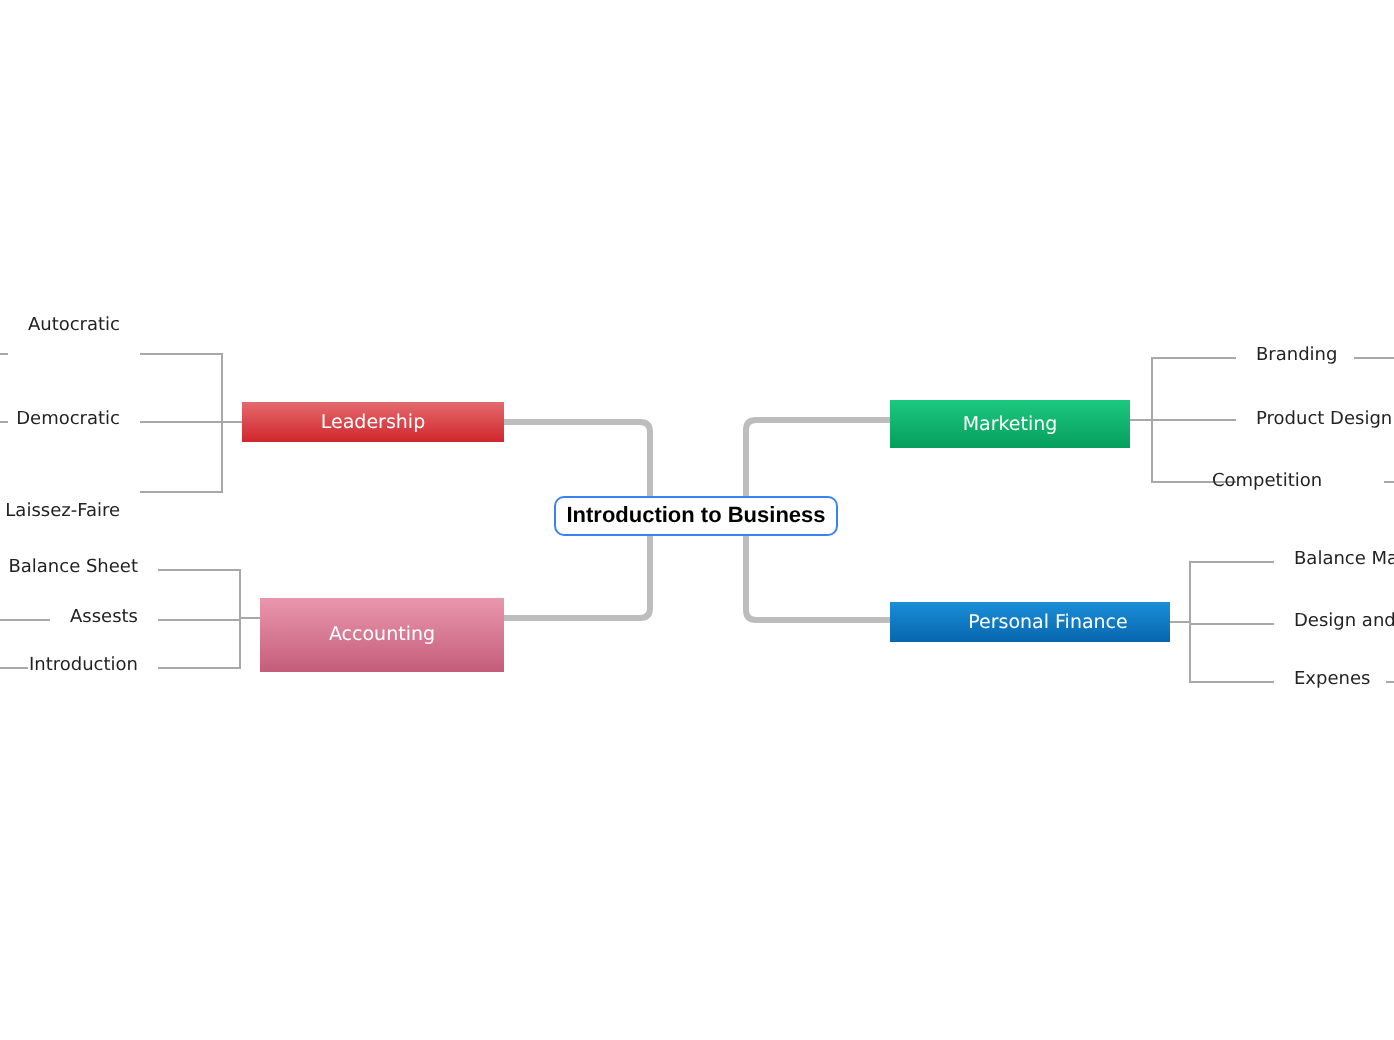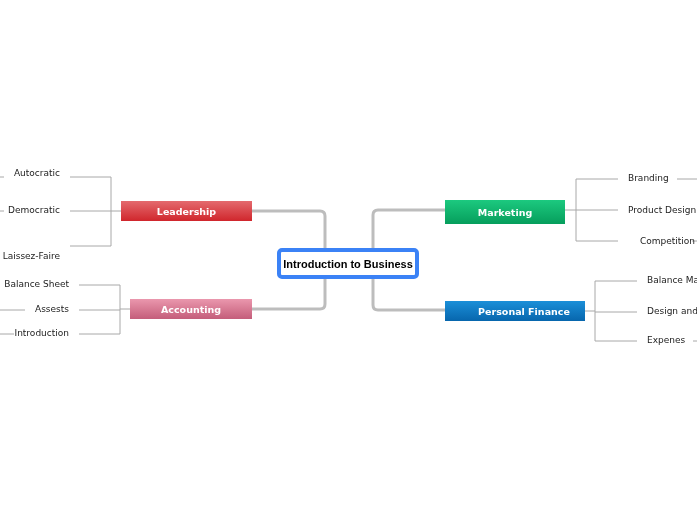--- a/index.html
+++ b/index.html
@@ -1,19 +1,19 @@
 <!DOCTYPE html>
 <html><head>
 <meta charset="utf-8">
 <style>
   html, body { margin:0; padding:0; }
   body { width:697px; height:520px; background:#ffffff; position:relative; overflow:hidden; font-family:"DejaVu Sans", sans-serif; }
   #lines { position:absolute; left:0; top:0; width:697px; height:520px; }
-  .node { position:absolute; box-sizing:border-box; display:flex; align-items:center; justify-content:center; color:#fff; font-weight:bold; font-size:9.5px; }
-  .central { position:absolute; left:277px; top:248px; width:142px; height:31px; border:4px solid #3b82f6; border-radius:5px; background:#fff; color:#000; font-family:"Liberation Sans", sans-serif; font-weight:bold; font-size:11px; display:flex; align-items:center; justify-content:center; box-sizing:border-box; }
+  .node { position:absolute; box-sizing:border-box; display:flex; align-items:center; justify-content:center; color:#fff; font-weight:normal; font-size:9.5px; }
+  .central { position:absolute; left:277px; top:248px; width:142px; height:20px; border:1px solid #3b82f6; border-radius:5px; background:#fff; color:#000; font-family:"Liberation Sans", sans-serif; font-weight:bold; font-size:11px; display:flex; align-items:center; justify-content:center; box-sizing:border-box; }
   .leaf { position:absolute; font-size:9px; color:#222; white-space:nowrap; }
   .leaf.right-al { text-align:right; }
 </style>
 </head>
 <body>
 
 <svg id="lines" xmlns="http://www.w3.org/2000/svg">
 
   <g stroke="#bdbdbd" stroke-width="3" fill="none">
     <path d="M252 211 H320 Q325 211 325 216 V304 Q325 309 320 309 H252"></path>
@@ -43,31 +43,31 @@
     <path d="M585 311 H595"></path>
     <path d="M637 281 H595 V341 H637"></path>
     <path d="M595 312 H637"></path>
     <path d="M693 341 H697"></path>
   </g>
 </svg>
 
 <div class="central">Introduction to Business</div>
 
 <div class="node" id="n-lead" style="left: 121px; top: 201px; width: 131px; height: 20px; background: linear-gradient(rgb(228, 106, 110), rgb(208, 38, 44));">Leadership</div>
-<div class="node" id="n-acc" style="left: 130px; top: 299px; width: 122px; height: 20px; background: linear-gradient(rgb(234, 151, 173), rgb(196, 93, 122));">Accounting</div>
+<div class="node" id="n-acc" style="left: 130px; top: 299px; width: 122px; height: 37px; background: linear-gradient(rgb(234, 151, 173), rgb(196, 93, 122));">Accounting</div>
 <div class="node" id="n-mkt" style="left: 445px; top: 200px; width: 120px; height: 24px; background: linear-gradient(rgb(28, 201, 127), rgb(6, 158, 92));">Marketing</div>
 <div class="node" id="n-pf" style="left: 445px; top: 301px; width: 140px; height: 20px; background: linear-gradient(rgb(27, 143, 216), rgb(7, 102, 173)); padding-left: 18px;">Personal Finance</div>
 
-<div class="leaf right-al" style="right:637px;top:168px;">Autocratic</div>
+<div class="leaf right-al" style="right:637px;top:158px;">Autocratic</div>
 <div class="leaf right-al" style="right:637px;top:205px;margin-left:12px;">Democratic</div>
 <div class="leaf right-al" style="right:637px;top:251px;">Laissez-Faire</div>
 
 <div class="leaf right-al" style="right:628px;top:279px;margin-left:43px;">Balance Sheet</div>
 <div class="leaf right-al" style="right:628px;top:304px;">Assests</div>
 <div class="leaf right-al" style="right:628px;top:328px;">Introduction</div>
 
 <div class="leaf" style="left:628px;top:173px;text-align:right;">Branding</div>
 <div class="leaf" style="left:628px;top:205px;">Product Design</div>
-<div class="leaf" style="left:628px;top:236px;padding-left:12px;">Competition</div>
+<div class="leaf" style="left:594px;top:236px;padding-left:12px;">Competition</div>
 
 <div class="leaf" style="left:647px;top:275px;">Balance Ma</div>
 <div class="leaf" style="left:647px;top:306px;">Design and</div>
 <div class="leaf" style="left:647px;top:335px;">Expenes</div>
 
 </body></html>

